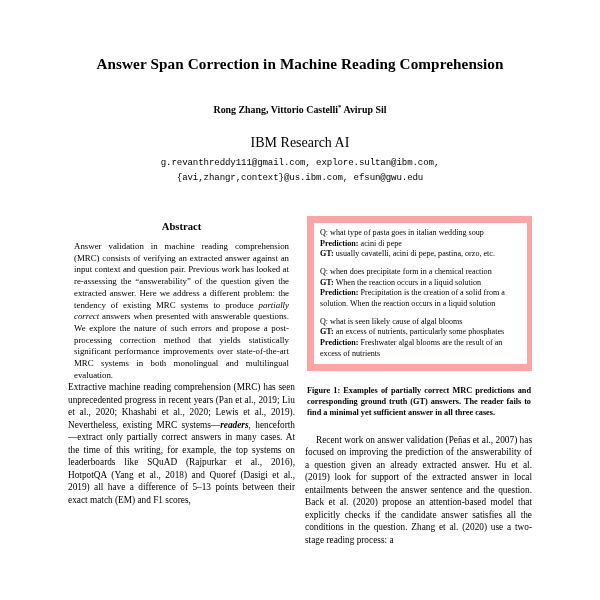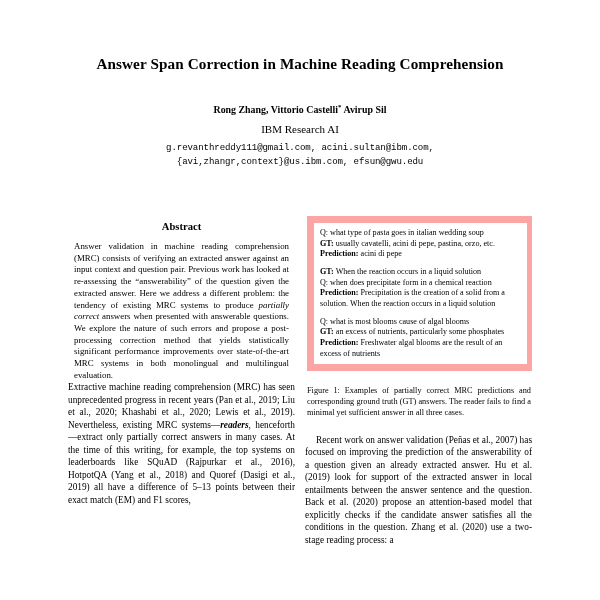--- a/index.html
+++ b/index.html
@@ -38,22 +38,22 @@
     font-size: 9.9px;
     font-weight: bold;
     line-height: 1.45;
   }
   .authors .mark {
     font-size: 7px;
     vertical-align: super;
     font-weight: bold;
   }
   .affiliation {
-    margin-top: 4px;
-    font-size: 11px;
+    margin-top: 15px;
+    font-size: 14px;
     line-height: 1.45;
   }
   .emails {
     margin-top: 3px;
     font-family: "Liberation Mono", "DejaVu Sans Mono", monospace;
     font-size: 9.1px;
     line-height: 1.6;
     letter-spacing: -0.1px;
   }
 
@@ -126,38 +126,39 @@
   .qa-group + .qa-group { margin-top: 7px; }
   .qa-line { white-space: normal; }
   .figure-caption {
     margin-top: 11px;
     font-size: 8.25px;
     line-height: 1.3;
     text-align: justify;
     text-justify: inter-word;
     padding-left: 2px;
     padding-right: 1px;
+    font-weight: bold;
   }
 </style>
 </head>
 <body>
 
 <div class="page">
 
   <div class="title-block">
     <div class="paper-title">Answer Span Correction in Machine Reading Comprehension</div>
 
     <div class="authors">
       <div><span>Rong Zhang, Vittorio Castelli</span><span class="mark">*</span> <span>Avirup Sil</span></div>
     </div>
 
     <div class="affiliation">IBM Research AI</div>
 
     <div class="emails">
-      <div>g.revanthreddy111@gmail.com, acini.sultan@ibm.com,</div>
+      <div>g.revanthreddy111@gmail.com, explore.sultan@ibm.com,</div>
       <div>{avi,zhangr,context}@us.ibm.com, efsun@gwu.edu</div>
     </div>
   </div>
 
   <div class="columns">
 
     <div class="col col-left">
 
       <div class="section-head-center">Abstract</div>
 
@@ -167,32 +168,32 @@
       <div class="body-par"><span>Extractive machine reading comprehension (MRC) has seen unprecedented progress in recent years (Pan et al., 2019; Liu et al., 2020; Khashabi et al., 2020; Lewis et al., 2019). Nevertheless, existing MRC systems—</span><span class="bi">readers</span><span>, henceforth—extract only partially correct answers in many cases. At the time of this writing, for example, the top systems on leaderboards like SQuAD (Rajpurkar et al., 2016), HotpotQA (Yang et al., 2018) and Quoref (Dasigi et al., 2019) all have a difference of 5–13 points between their exact match (EM) and F1 scores,</span></div>
 
     </div>
 
     <div class="col col-right">
 
       <div class="figure-box">
 
         <div class="qa-group">
           <div class="qa-line"><span>Q:</span><span> what type of pasta goes in italian wedding soup</span></div>
+          <div class="qa-line"><b>Prediction:</b><span> acini di pepe</span></div>
           <div class="qa-line"><b>GT:</b><span> usually cavatelli, acini di pepe, pastina, orzo, etc.</span></div>
-          <div class="qa-line"><b>Prediction:</b><span> acini di pepe</span></div>
         </div>
 
         <div class="qa-group">
+          <div class="qa-line"><span>Q:</span><span> when does precipitate form in a chemical reaction</span></div>
           <div class="qa-line"><b>GT:</b><span> When the reaction occurs in a liquid solution</span></div>
-          <div class="qa-line"><span>Q:</span><span> when does precipitate form in a chemical reaction</span></div>
           <div class="qa-line"><b>Prediction:</b><span> Precipitation is the creation of a solid from a solution. When the reaction occurs in a liquid solution</span></div>
         </div>
 
         <div class="qa-group">
-          <div class="qa-line"><span>Q:</span><span> what is most blooms cause of algal blooms</span></div>
+          <div class="qa-line"><span>Q:</span><span> what is seen likely cause of algal blooms</span></div>
           <div class="qa-line"><b>GT:</b><span> an excess of nutrients, particularly some phosphates</span></div>
           <div class="qa-line"><b>Prediction:</b><span> Freshwater algal blooms are the result of an excess of nutrients</span></div>
         </div>
 
       </div>
 
       <div class="figure-caption">Figure 1: Examples of partially correct MRC predictions and corresponding ground truth (GT) answers. The reader fails to find a minimal yet sufficient answer in all three cases.</div>
 
       <div class="body-par indent" style="margin-top:15px;">Recent work on answer validation (Peñas et al., 2007) has focused on improving the prediction of the answerability of a question given an already extracted answer. Hu et al. (2019) look for support of the extracted answer in local entailments between the answer sentence and the question. Back et al. (2020) propose an attention-based model that explicitly checks if the candidate answer satisfies all the conditions in the question. Zhang et al. (2020) use a two-stage reading process: a</div>
 

